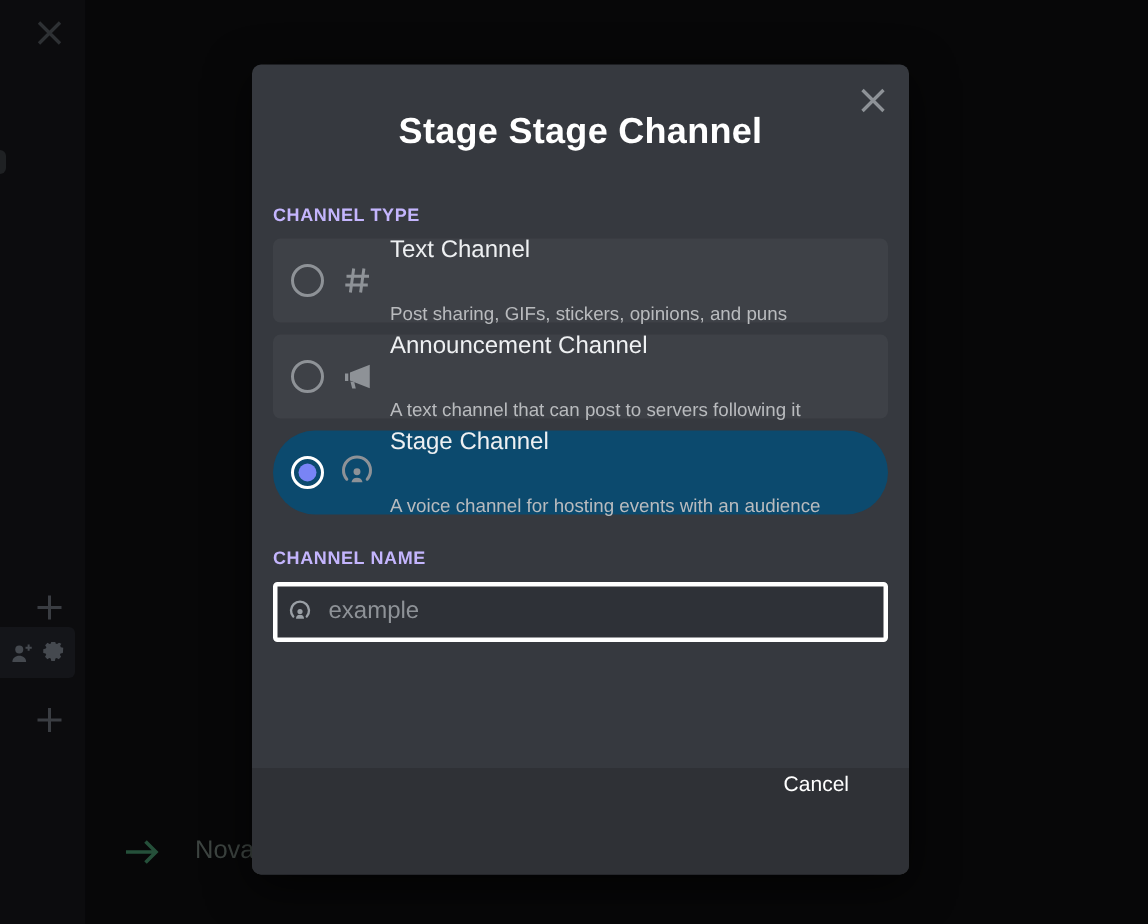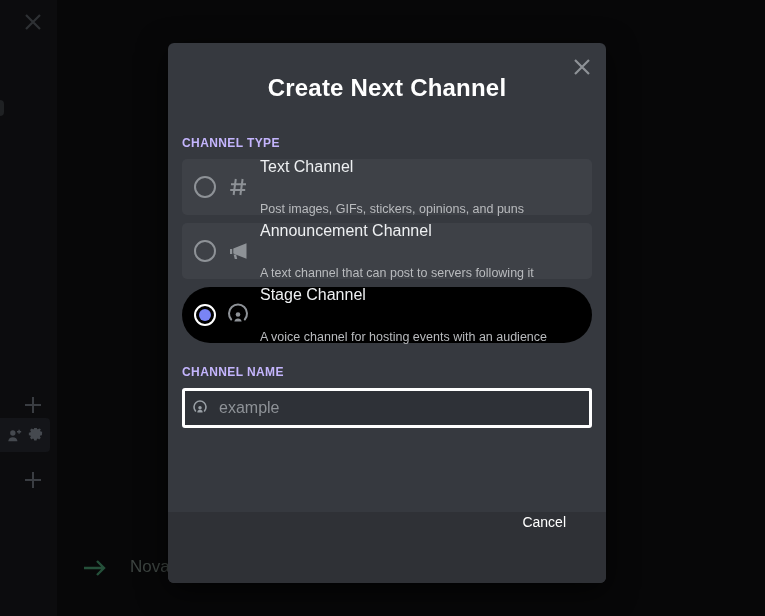--- a/index.html
+++ b/index.html
@@ -25,21 +25,21 @@
   .modal { position:absolute; left:168px; top:43px; width:438px; height:540px; background:#36393f;
     border-radius:6px; box-shadow:0 8px 30px rgba(0,0,0,.65); }
   .modal-close { position:absolute; top:13px; right:13px; width:22px; height:22px; color:#8e9297;
     background:none; border:none; cursor:pointer; padding:0; }
   .modal-title { margin-top:31px; text-align:center; color:#ffffff; font-size:24px; font-weight:700; letter-spacing:.2px; }
   .modal-body { padding:0 14px; }
   .group-label { margin:34px 0 9px; font-size:12px; font-weight:700; letter-spacing:.4px; color:#c4b5fd; text-transform:uppercase; }
 
   .opt-row { display:flex; align-items:center; height:56px; margin-bottom:8px; background:#3e4147;
     border-radius:5px; padding:0 12px; cursor:pointer; }
-  .opt-row.selected { background:#000000;border-radius:28px; }
+  .opt-row.selected { background:#0c4a6e;border-radius:28px; }
   .radio { flex:0 0 auto; width:22px; height:22px; border:2px solid #8e9297; border-radius:50%;
     margin-right:10px; position:relative; }
   .opt-row.selected .radio { border-color:#ffffff; }
   .opt-row.selected .radio::after { content:""; position:absolute; left:3px; top:3px; width:12px; height:12px;
     border-radius:50%; background:#7984f5; }
   .opt-icon { flex:0 0 auto; width:24px; height:24px; margin-right:10px; color:#8e9297; }
   .opt-icon svg { width:24px; height:24px; display:block; }
   .opt-text { display:flex; flex-direction:column; justify-content:center;gap:23px; }
   .opt-title { font-size:16px; color:#eef0f2; line-height:20px; }
   .opt-desc { font-size:12.5px; color:#b9bbbe; line-height:16px; margin-top:1px; }
@@ -106,35 +106,35 @@
   <div class="bg-servername">Nova</div>
 
   <div class="modal">
 
     <button class="modal-close" aria-label="close">
       <svg viewBox="0 0 22 22">
           <path d="M4 4l14 14M18 4L4 18" stroke="currentColor" stroke-width="2.2"></path>
         </svg>
     </button>
 
-    <div class="modal-title">Create Next Channel</div>
+    <div class="modal-title">Stage Stage Channel</div>
 
     <div class="modal-body">
       <div class="group-label">CHANNEL TYPE</div>
 
       <div class="opt-row">
         <span class="radio"></span>
         <span class="opt-icon">
           <svg viewBox="0 0 24 24">
               <path d="M9.8 4 7.6 20M16.6 4l-2.2 16M5 9.2h15M4.2 15h15" stroke="currentColor" stroke-width="2" fill="none"></path>
             </svg>
         </span>
         <span class="opt-text">
           <span class="opt-title">Text Channel</span>
-          <span class="opt-desc">Post images, GIFs, stickers, opinions, and puns</span>
+          <span class="opt-desc">Post sharing, GIFs, stickers, opinions, and puns</span>
         </span>
       </div>
 
 
       <div class="opt-row">
         <span class="radio"></span>
         <span class="opt-icon">
           <svg viewBox="0 0 24 24">
             <path fill="currentColor" d="M4 10h2.2v5H4zM7.3 9.4 20.5 4.2v15.6L7.3 14.6zM7.6 15.4l1.2 4.6h2.4l-1-4.2z"></path>
           </svg>

